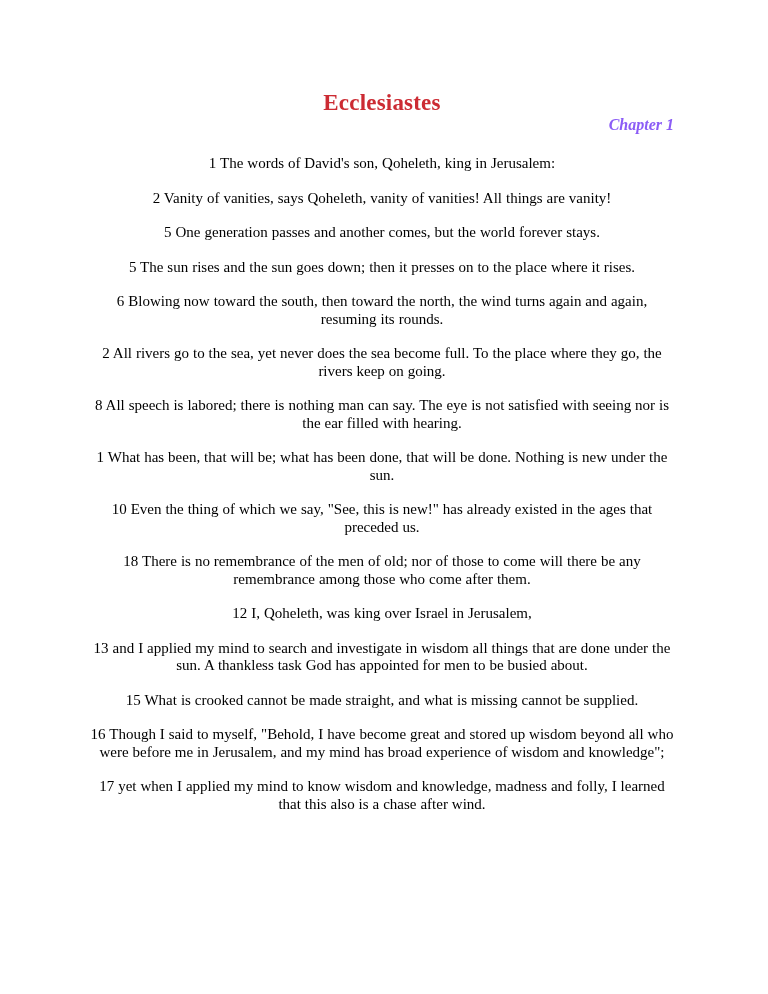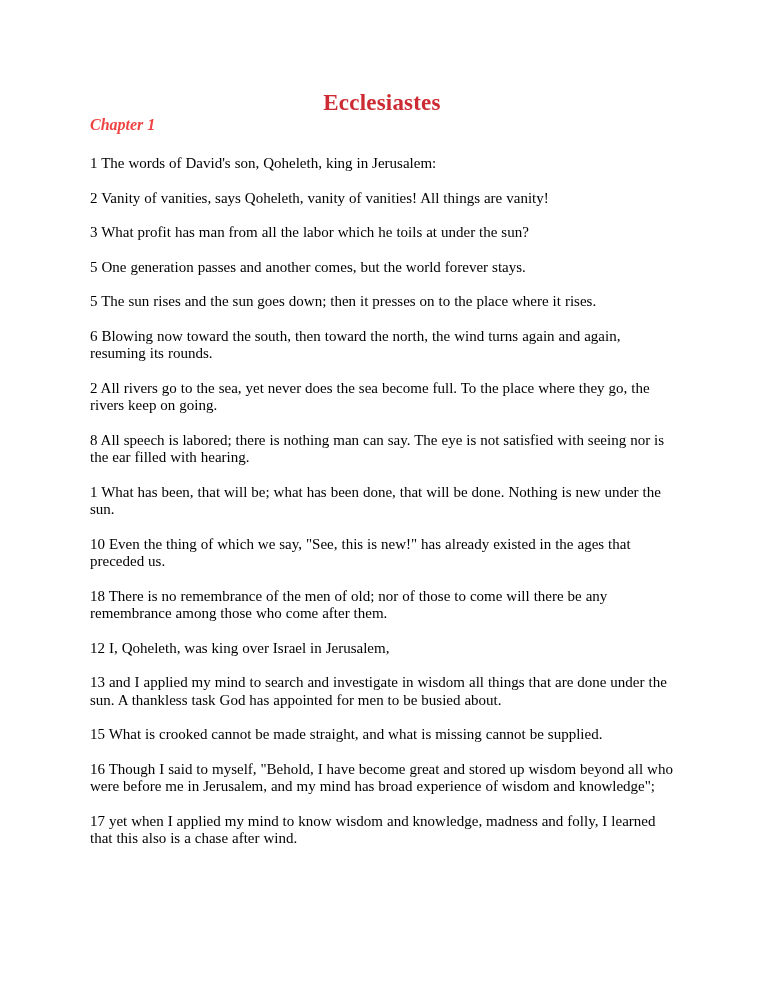--- a/index.html
+++ b/index.html
@@ -21,45 +21,44 @@
   .title {
     margin: 0;
     text-align: center;
     font-size: 23px;
     line-height: 26px;
     font-weight: bold;
     letter-spacing: 0.2px;
   }
   .chapter {
     margin: 0 0 21px 0;
-    text-align: left;
+    text-align: right;
     font-size: 16px;
     line-height: 18px;
     font-weight: bold;
     font-style: italic;
-    color: #ef4444;
+    color: #8b5cf6;
   }
   .verses p.verse {
     margin: 0 0 17px 0;
     font-size: 15px;
     line-height: 17.5px;
-    text-align: left;
+    text-align: center;
     word-spacing: 0.2px;
   }
 </style>
 </head>
 <body>
 
 <div class="page">
   <h1 class="title" style="color: rgb(204, 43, 51);">Ecclesiastes</h1>
   <h2 class="chapter">Chapter 1</h2>
   <div class="verses">
     <p class="verse">1 The words of David's son, Qoheleth, king in Jerusalem:</p>
     <p class="verse">2 Vanity of vanities, says Qoheleth, vanity of vanities! All things are vanity!</p>
-    <p class="verse">3 What profit has man from all the labor which he toils at under the sun?</p>
     <p class="verse">5 One generation passes and another comes, but the world forever stays.</p>
     <p class="verse">5 The sun rises and the sun goes down; then it presses on to the place where it rises.</p>
     <p class="verse">6 Blowing now toward the south, then toward the north, the wind turns again and again, resuming its rounds.</p>
     <p class="verse">2 All rivers go to the sea, yet never does the sea become full. To the place where they go, the rivers keep on going.</p>
     <p class="verse">8 All speech is labored; there is nothing man can say. The eye is not satisfied with seeing nor is the ear filled with hearing.</p>
     <p class="verse">1 What has been, that will be; what has been done, that will be done. Nothing is new under the sun.</p>
     <p class="verse">10 Even the thing of which we say, "See, this is new!" has already existed in the ages that preceded us.</p>
     <p class="verse">18 There is no remembrance of the men of old; nor of those to come will there be any remembrance among those who come after them.</p>
     <p class="verse">12 I, Qoheleth, was king over Israel in Jerusalem,</p>
     <p class="verse">13 and I applied my mind to search and investigate in wisdom all things that are done under the sun. A thankless task God has appointed for men to be busied about.</p>

